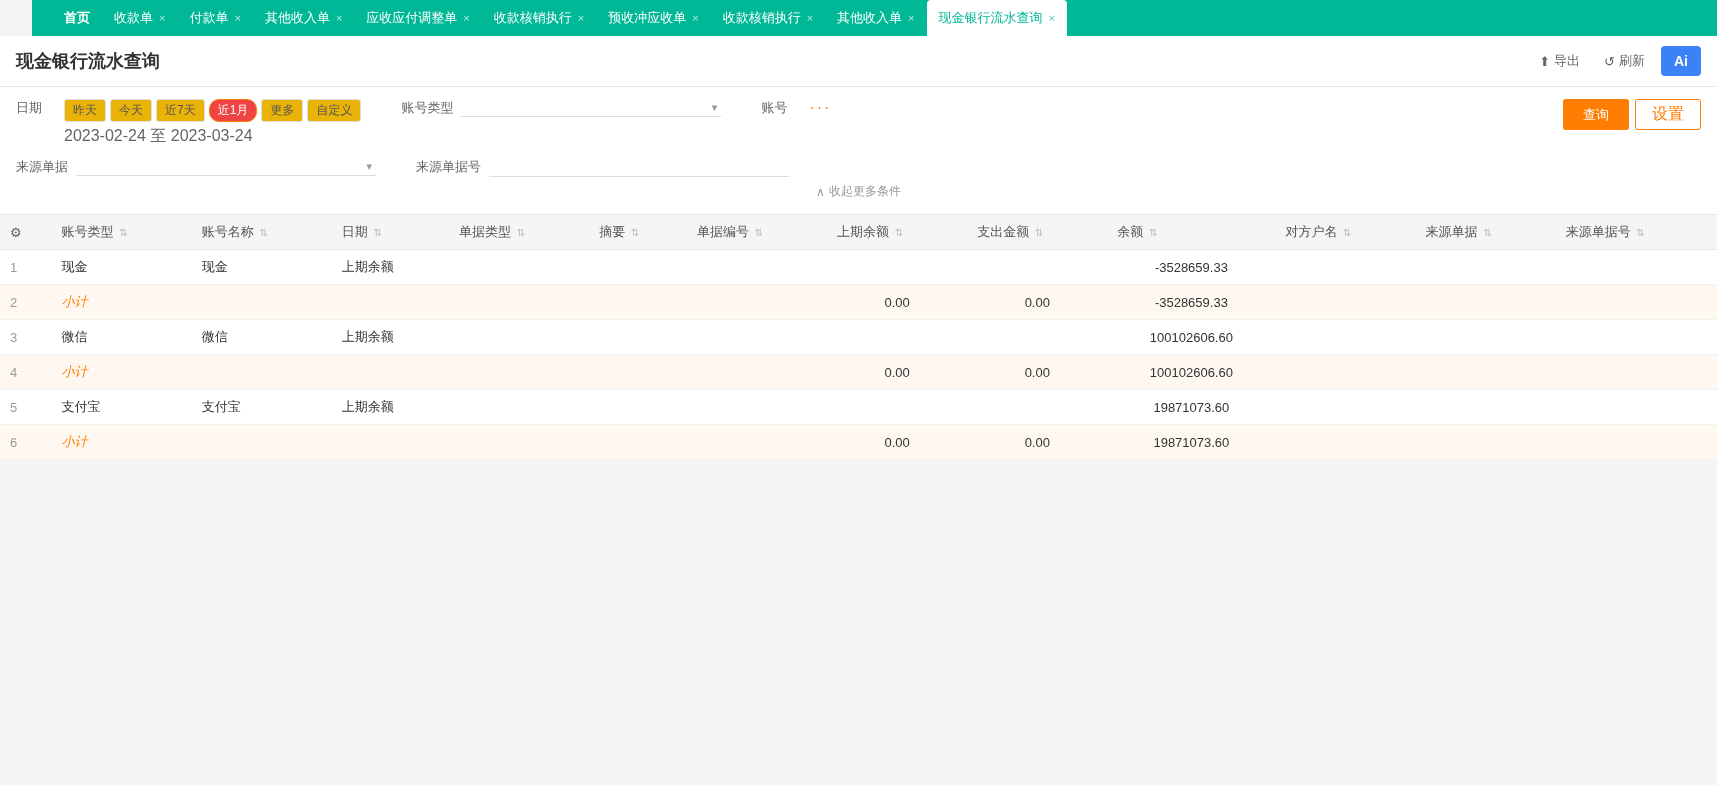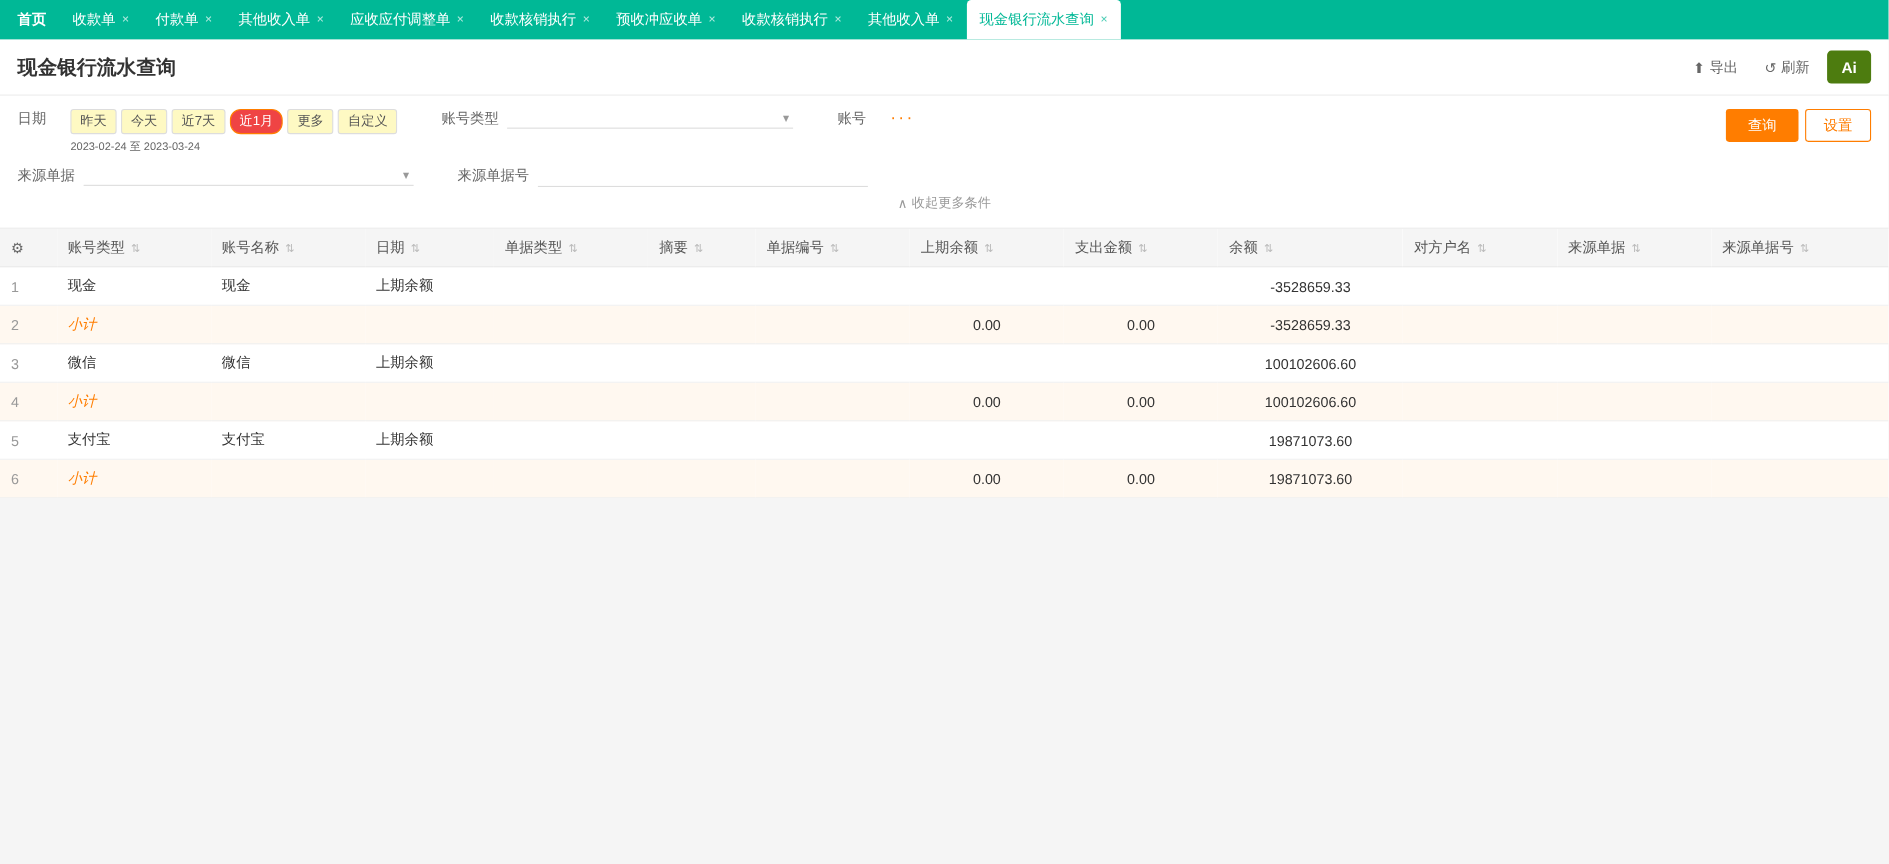--- a/index.html
+++ b/index.html
@@ -4,22 +4,23 @@
   <style>
     * { box-sizing: border-box; margin: 0; padding: 0; }
     body { font-family: 'Microsoft YaHei', Arial, sans-serif; font-size: 13px; background: #f5f5f5; color: #333; }
 
     
     .top-nav {
       background: #00b896;
       display: flex;
       align-items: flex-end;
       height: 36px;
-      padding: 0 4px;
+      padding: 0 20px;
       overflow: hidden;
+      margin-left: 32px;
     }
     .nav-item {
       color: #fff;
       padding: 0 12px;
       height: 36px;
       display: flex;
       align-items: center;
       cursor: pointer;
       white-space: nowrap;
       font-size: 13px;
@@ -81,34 +82,34 @@
     }
     .date-options {
       display: flex;
       align-items: center;
       gap: 4px;
     }
     .date-btn {
       padding: 2px 8px;
       border: 1px solid #ddd;
       border-radius: 3px;
-      background: #fef9c3;
+      background: #eab308;
       cursor: pointer;
       font-size: 12px;
       color: #555;
     }
     .date-btn.active {
       background: #ef4444;
       color: #fff;
       border-color: #ff7d00;
       border-radius: 10px;
     }
     .date-range {
       color: #666;
-      font-size: 10px;
+      font-size: 16px;
       margin-top: 2px;
     }
     .filter-input {
       border: none;
       border-bottom: 1px solid #ddd;
       outline: none;
       padding: 2px 4px;
       font-size: 13px;
       min-width: 200px;
       background: transparent;
@@ -145,21 +146,21 @@
       cursor: pointer;
       font-size: 13px;
     }
     .btn-setting {
       background: #fff;
       color: #ff7d00;
       border: 1px solid #ff7d00;
       border-radius: 3px;
       padding: 4px 16px;
       cursor: pointer;
-      font-size: 13px;
+      font-size: 16px;
     }
     .btn-more {
       color: #ff7d00;
       background: none;
       border: none;
       cursor: pointer;
       font-size: 16px;
       letter-spacing: 2px;
     }
 
@@ -269,21 +270,21 @@
   <div class="page-title">现金银行流水查询</div>
   <div class="header-actions">
     <button class="btn-action">
       <span>⬆</span>
       <span>导出</span>
     </button>
     <button class="btn-action">
       <span>↺</span>
       <span>刷新</span>
     </button>
-    <div style="width:40px;height:30px;background:#4d7c0f;color:#fff;display:flex;align-items:center;justify-content:center;border-radius:4px;font-weight:bold;font-size:14px;">
+    <div style="width:40px;height:30px;background:#3b82f6;color:#fff;display:flex;align-items:center;justify-content:center;border-radius:4px;font-weight:bold;font-size:14px;">
       <span>Ai</span>
     </div>
   </div>
 </div>
 
 <div class="filter-area">
   <div style="display:flex; align-items:flex-start; gap:0;">
     <div style="flex:1;">
 
       <div style="display:flex; align-items:flex-start; gap:40px; margin-bottom:10px;">

